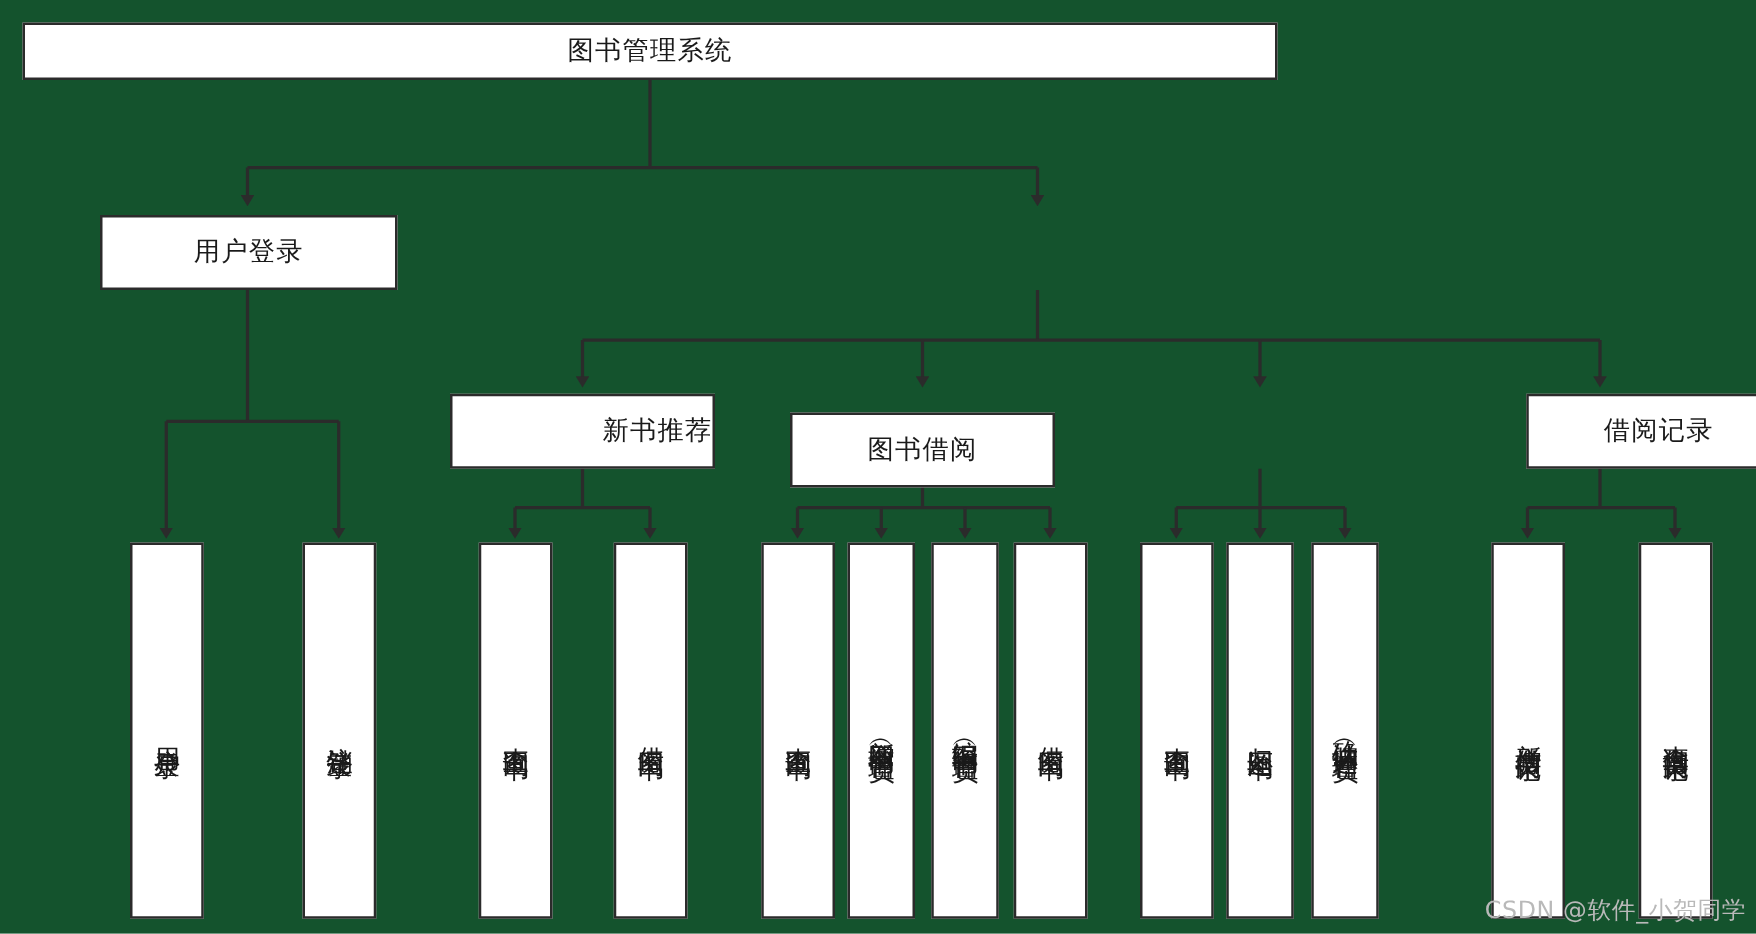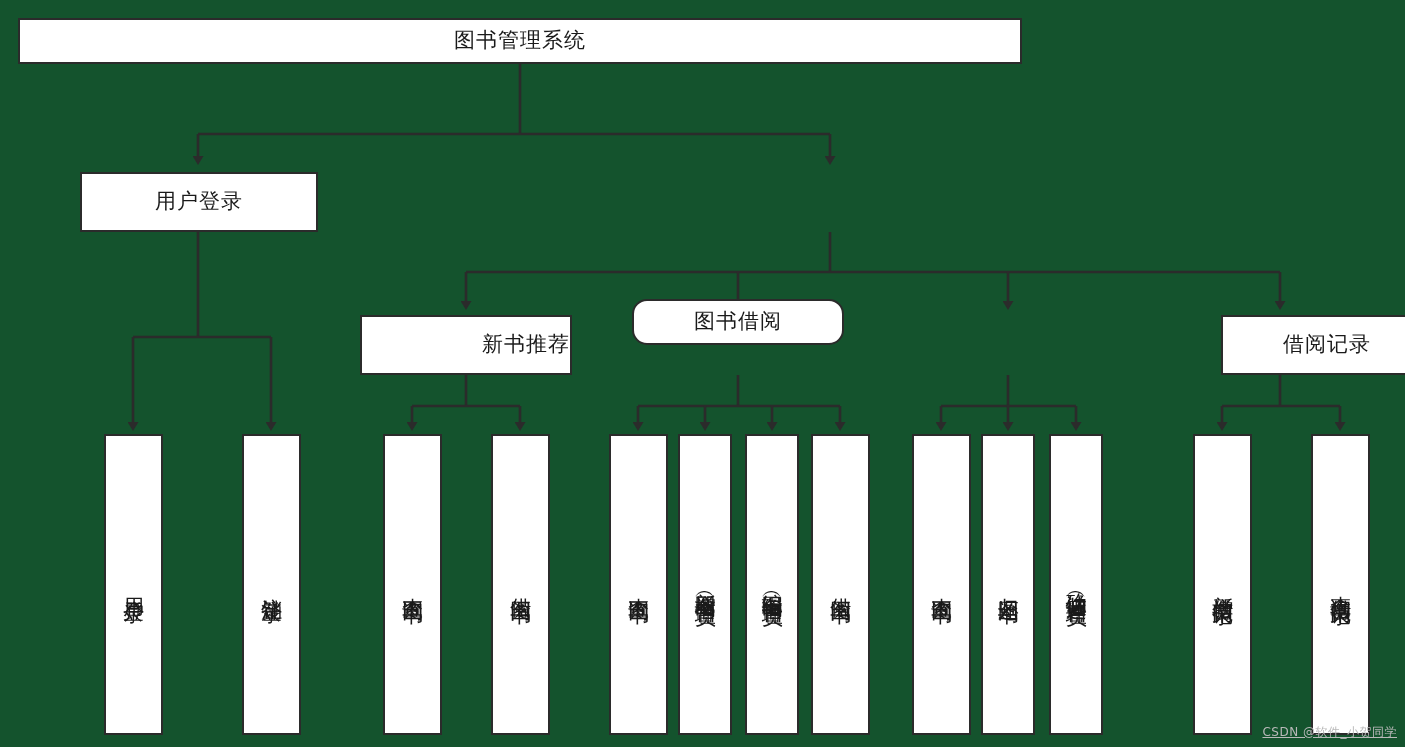--- a/index.html
+++ b/index.html
@@ -52,26 +52,25 @@
     text-align: center;
   }
   .node-label {
     display: block;
     white-space: pre-line;
   }
   #watermark {
     position: absolute;
     right: 8px;
     bottom: 6px;
-    font-size: 12px;
+    font-size: 19px;
     color: #b9b9b9;
     letter-spacing: 0.5px;
     user-select: none;
     white-space: nowrap;
-    text-decoration: underline;
   }
 </style>
 </head>
 <body>
 
 <div id="diagram-canvas">
 
   <svg id="edge-layer" width="1405" height="747" viewBox="0 0 1405 747">
     <defs>
       <marker id="arrow" markerWidth="9" markerHeight="11" refX="2" refY="5.5" orient="auto" markerUnits="userSpaceOnUse">
@@ -126,21 +125,21 @@
     <span class="node-label">图书管理系统</span>
   </div>
 
   <div class="node horiz" style="left:80px; top:172px; width:238px; height:60px;">
     <span class="node-label">用户登录</span>
   </div>
 
   <div class="node horiz" style="left:360px; top:315px; width:212px; height:60px;justify-content:flex-end;">
     <span class="node-label">新书推荐</span>
   </div>
-  <div class="node horiz" style="left:632px; top:299px; width:212px; height:46px;border-radius:15px;">
+  <div class="node horiz" style="left:632px; top:330px; width:212px; height:60px;">
     <span class="node-label">图书借阅</span>
   </div>
   <div class="node horiz" style="left:1174px; top:315px; width:212px; height:60px;margin-left:47px;">
     <span class="node-label">借阅记录</span>
   </div>
 
   <div class="node vert" style="left:104px; top:434px; width:59px; height:301px;">
     <span class="node-label">用户登录</span>
   </div>
   <div class="node vert" style="left:242px; top:434px; width:59px; height:301px;">

